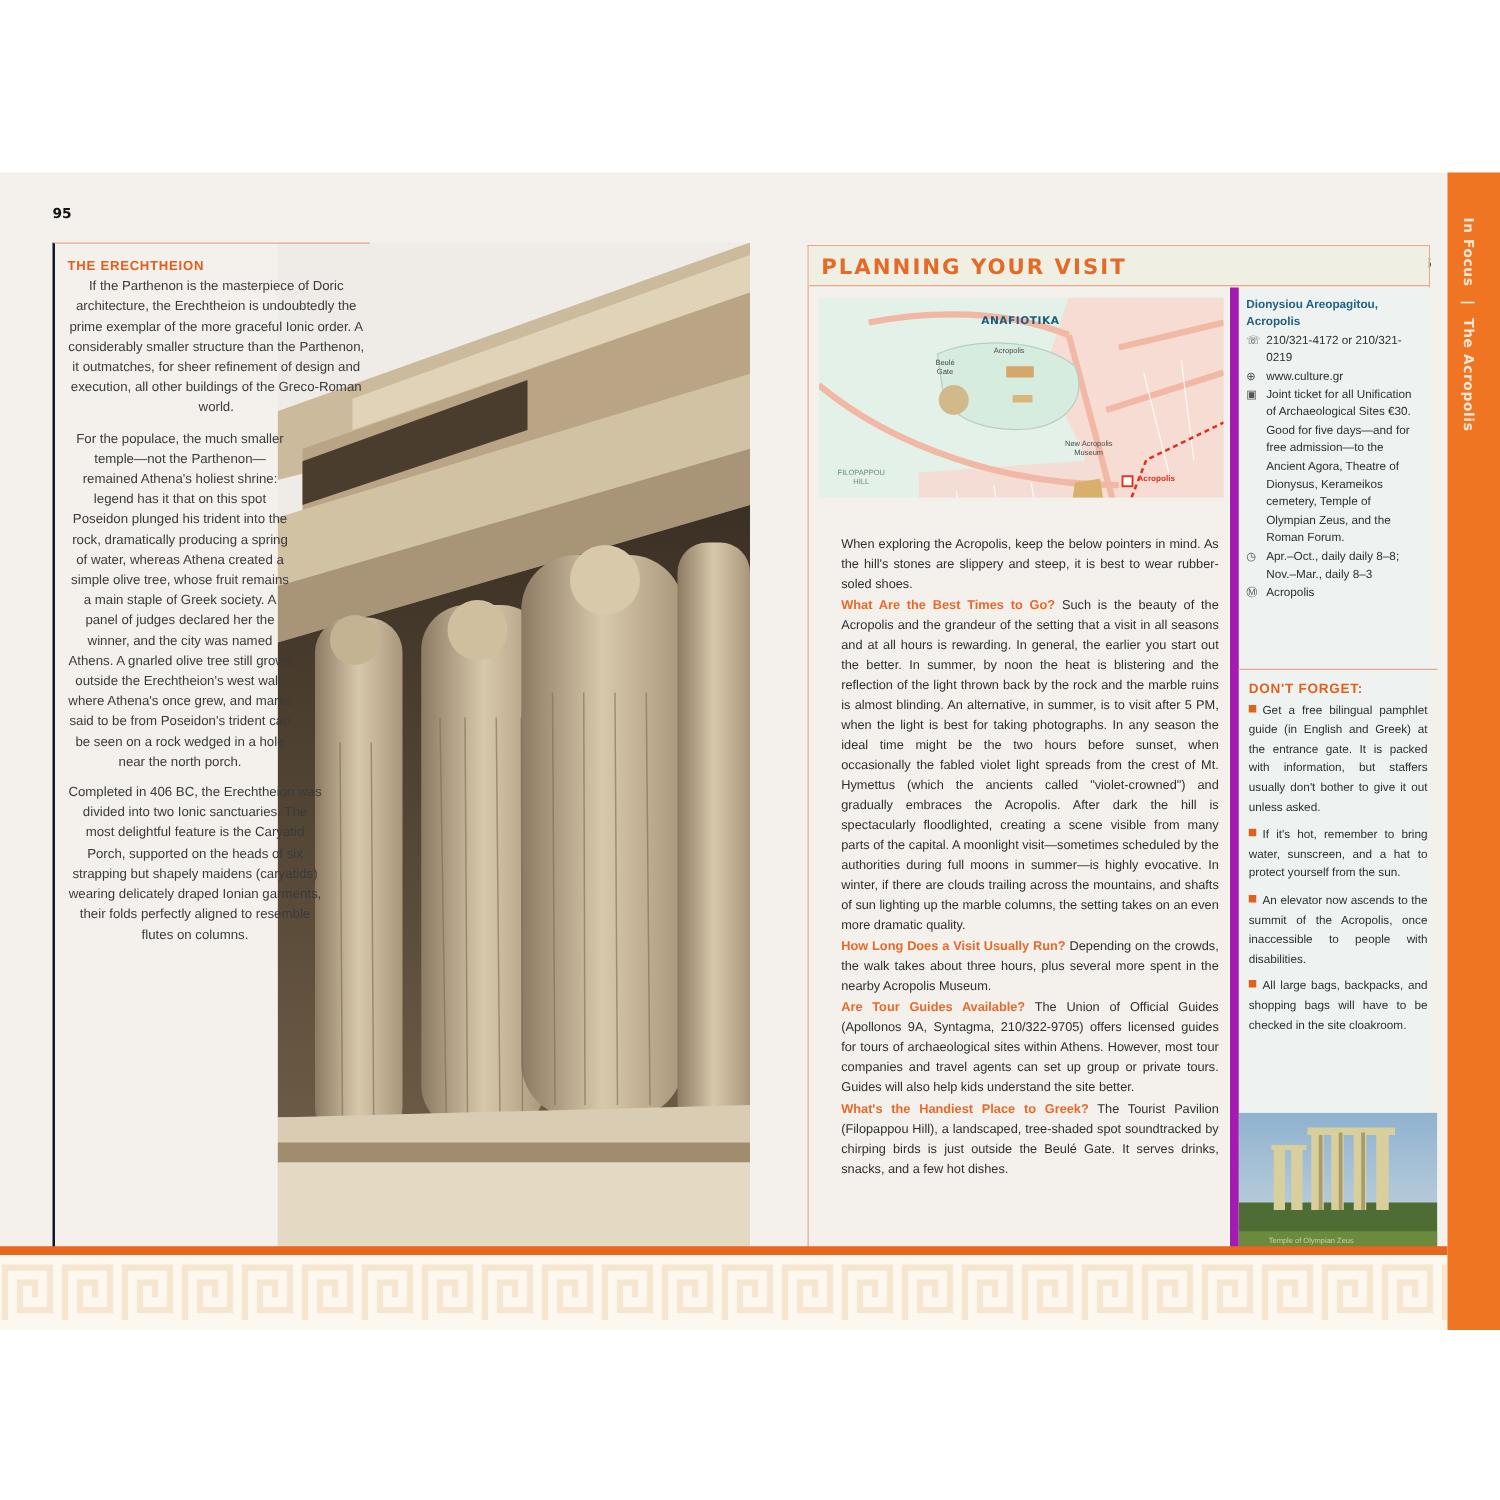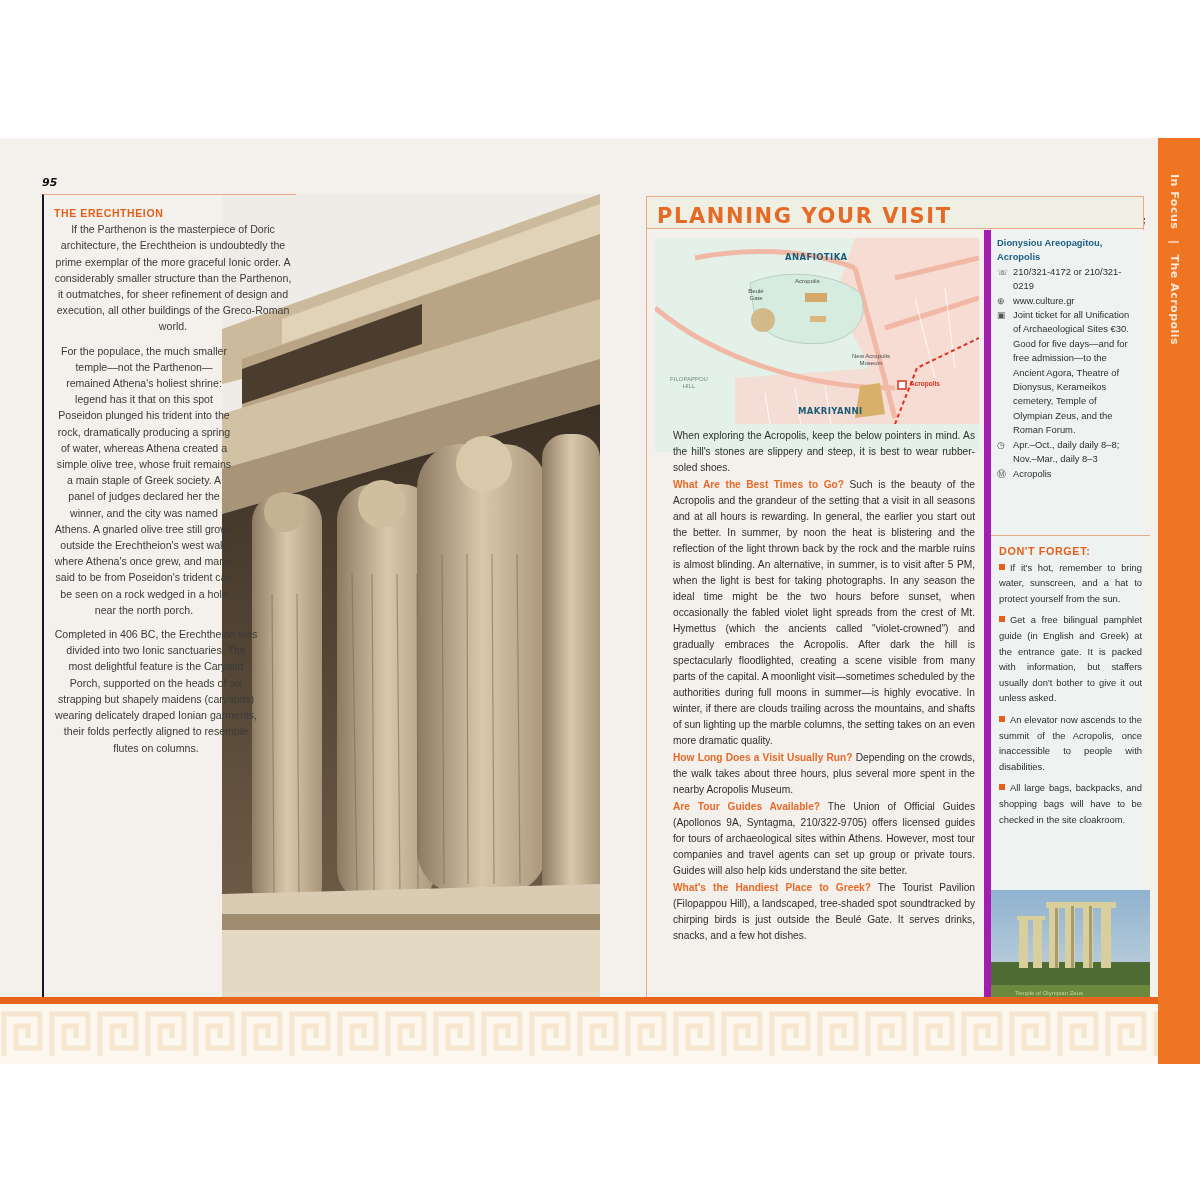--- a/index.html
+++ b/index.html
@@ -1,21 +1,21 @@
 <!DOCTYPE html>
 <html><head>
 <meta charset="utf-8">
 <style>
   * { box-sizing: border-box; margin: 0; padding: 0; }
   html, body { width: 1200px; height: 1200px; background: #ffffff; overflow: hidden; }
   body { position: relative; font-family: "Liberation Sans", sans-serif; color: #2a2a2a; }
 
   .spread { position: absolute; left: 0; top: 138px; width: 1200px; height: 926px; background: #f4f1ec; }
 
-  .page-num { position: absolute; top: 38px; font-size: 11px; font-weight: bold; color: #111; font-family: "DejaVu Sans", sans-serif; font-style: italic; }
+  .page-num { position: absolute; top: 26px; font-size: 11px; font-weight: bold; color: #111; font-family: "DejaVu Sans", sans-serif; }
   .page-num.left { left: 42px; }
   .page-num.right { left: 1130px; margin-top: 40px; }
 
   
   .left-box { position: absolute; left: 42px; top: 56px; width: 254px; height: 806px; border-left: 2px solid #0f172a; border-top: 1px solid #e8a98a; }
   .left-box .inner { padding: 10px 10px 0 10px; font-size: 10.6px; line-height: 16.2px; color: #3a3a3a; }
   .left-box h3 { font-size: 10.5px; font-weight: bold; letter-spacing: 0.6px; color: #e35f1c; margin-bottom: 0; }
   .left-box p { margin-bottom: 8px; text-align: center; }
   .left-box .caption { position: absolute; left: 10px; bottom: 12px; width: 180px; font-size: 8.6px; line-height: 12px; color: #ea7a3c; }
 
@@ -29,24 +29,24 @@
   .meander { position: absolute; left: 0; top: 866px; width: 1158px; height: 60px; background: #fcf7ef; overflow: hidden; }
 
   
   .side-tab { position: absolute; left: 1158px; top: 0; width: 42px; height: 926px; background: #f07523; }
   .side-tab .tab-text { position: absolute; left: 10px; top: 36px; writing-mode: vertical-rl; font-size: 11px; font-weight: bold; color: #fde7d6; letter-spacing: 0.5px; font-family: "DejaVu Sans", sans-serif; white-space: nowrap; }
   .side-tab .tab-sep { display: inline-block; margin: 6px 0; }
 
   
   .plan-box { position: absolute; left: 646px; top: 58px; width: 498px; height: 806px; border: 1px solid #e8a98a; border-bottom: none; }
   .plan-header { height: 32px; background: #efefe4; border-bottom: 1px solid #e8a98a; padding: 7px 0 0 10px; }
-  .plan-header h2 { font-size: 21px; letter-spacing: 1.6px; font-weight: bold; color: #e56a26; font-family: "DejaVu Sans", sans-serif; }
+  .plan-header h2 { font-size: 17px; letter-spacing: 1.6px; font-weight: bold; color: #e56a26; font-family: "DejaVu Sans", sans-serif; }
 
   .plan-main { position: absolute; left: 0; top: 33px; width: 336px; bottom: 0; }
-  .map { position: absolute; left: 8px; top: 8px; width: 324px; height: 214px; background: #e3f1e9; overflow: hidden; }
+  .map { position: absolute; left: 8px; top: 8px; width: 324px; height: 160px; background: #e3f1e9; overflow: hidden; }
   .map-label { position: absolute; font-size: 8.5px; font-weight: bold; color: #1c5b78; font-family: "DejaVu Sans", sans-serif; letter-spacing: 0.4px; }
   .map-small { position: absolute; font-size: 6px; color: #4a4a4a; line-height: 7px; text-align: center; }
   .map-red { position: absolute; font-size: 6.5px; color: #e03020; font-weight: bold; }
 
   .plan-text { position: absolute; left: 10px; top: 198px; width: 318px; font-size: 10.2px; line-height: 16px; color: #2e2e2e; text-align: justify; }
   .plan-text p { margin-bottom: 1px; margin-left: 16px; }
   .plan-text .q { color: #e8692a; font-weight: bold; }
 
   .plan-side { position: absolute; left: 337px; top: 33px; width: 160px; bottom: 0; border-left: 7px solid #a21caf; background: #eef3f1; }
   .info { padding: 6px 6px 0 6px; font-size: 9.4px; line-height: 14.4px; color: #2e2e2e; }
@@ -212,22 +212,22 @@
           <span>Apr.–Oct., daily daily 8–8; Nov.–Mar., daily 8–3</span>
         </div>
         <div class="row">
           <span class="ico">Ⓜ</span>
           <span>Acropolis</span>
         </div>
       </div>
 
       <div class="dont">
         <h4>DON'T FORGET:</h4>
+        <p><span class="bullet"></span><span>Get a free bilingual pamphlet guide (in English and Greek) at the entrance gate. It is packed with information, but staffers usually don't bother to give it out unless asked.</span></p>
         <p><span class="bullet"></span><span>If it's hot, remember to bring water, sunscreen, and a hat to protect yourself from the sun.</span></p>
-        <p><span class="bullet"></span><span>Get a free bilingual pamphlet guide (in English and Greek) at the entrance gate. It is packed with information, but staffers usually don't bother to give it out unless asked.</span></p>
         <p><span class="bullet"></span><span>An elevator now ascends to the summit of the Acropolis, once inaccessible to people with disabilities.</span></p>
         <p><span class="bullet"></span><span>All large bags, backpacks, and shopping bags will have to be checked in the site cloakroom.</span></p>
       </div>
 
       <div class="temple">
         <svg width="159" height="112" viewBox="0 0 159 112">
           <defs>
             <linearGradient id="sky" x1="0" y1="0" x2="0" y2="1">
               <stop offset="0" stop-color="#8fb2cf"></stop>
                 <stop offset="1" stop-color="#c9d7df"></stop>

